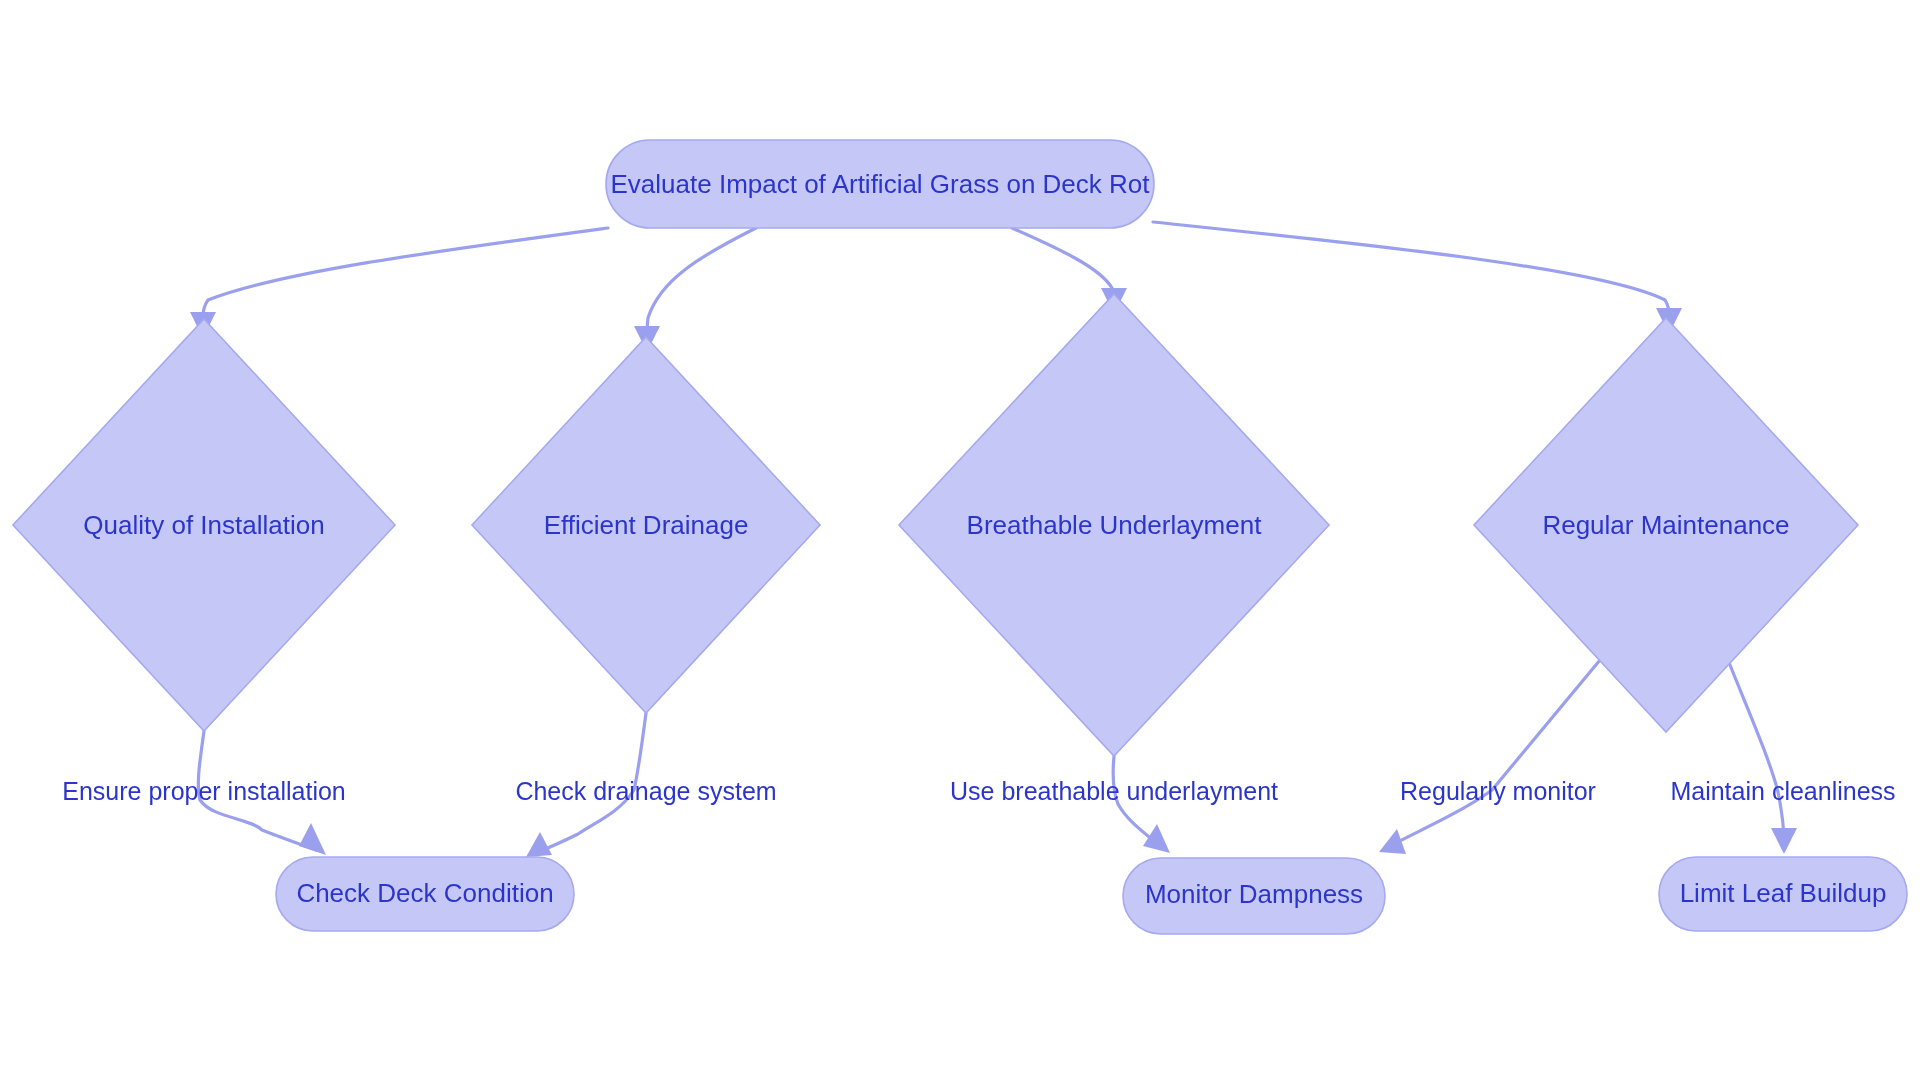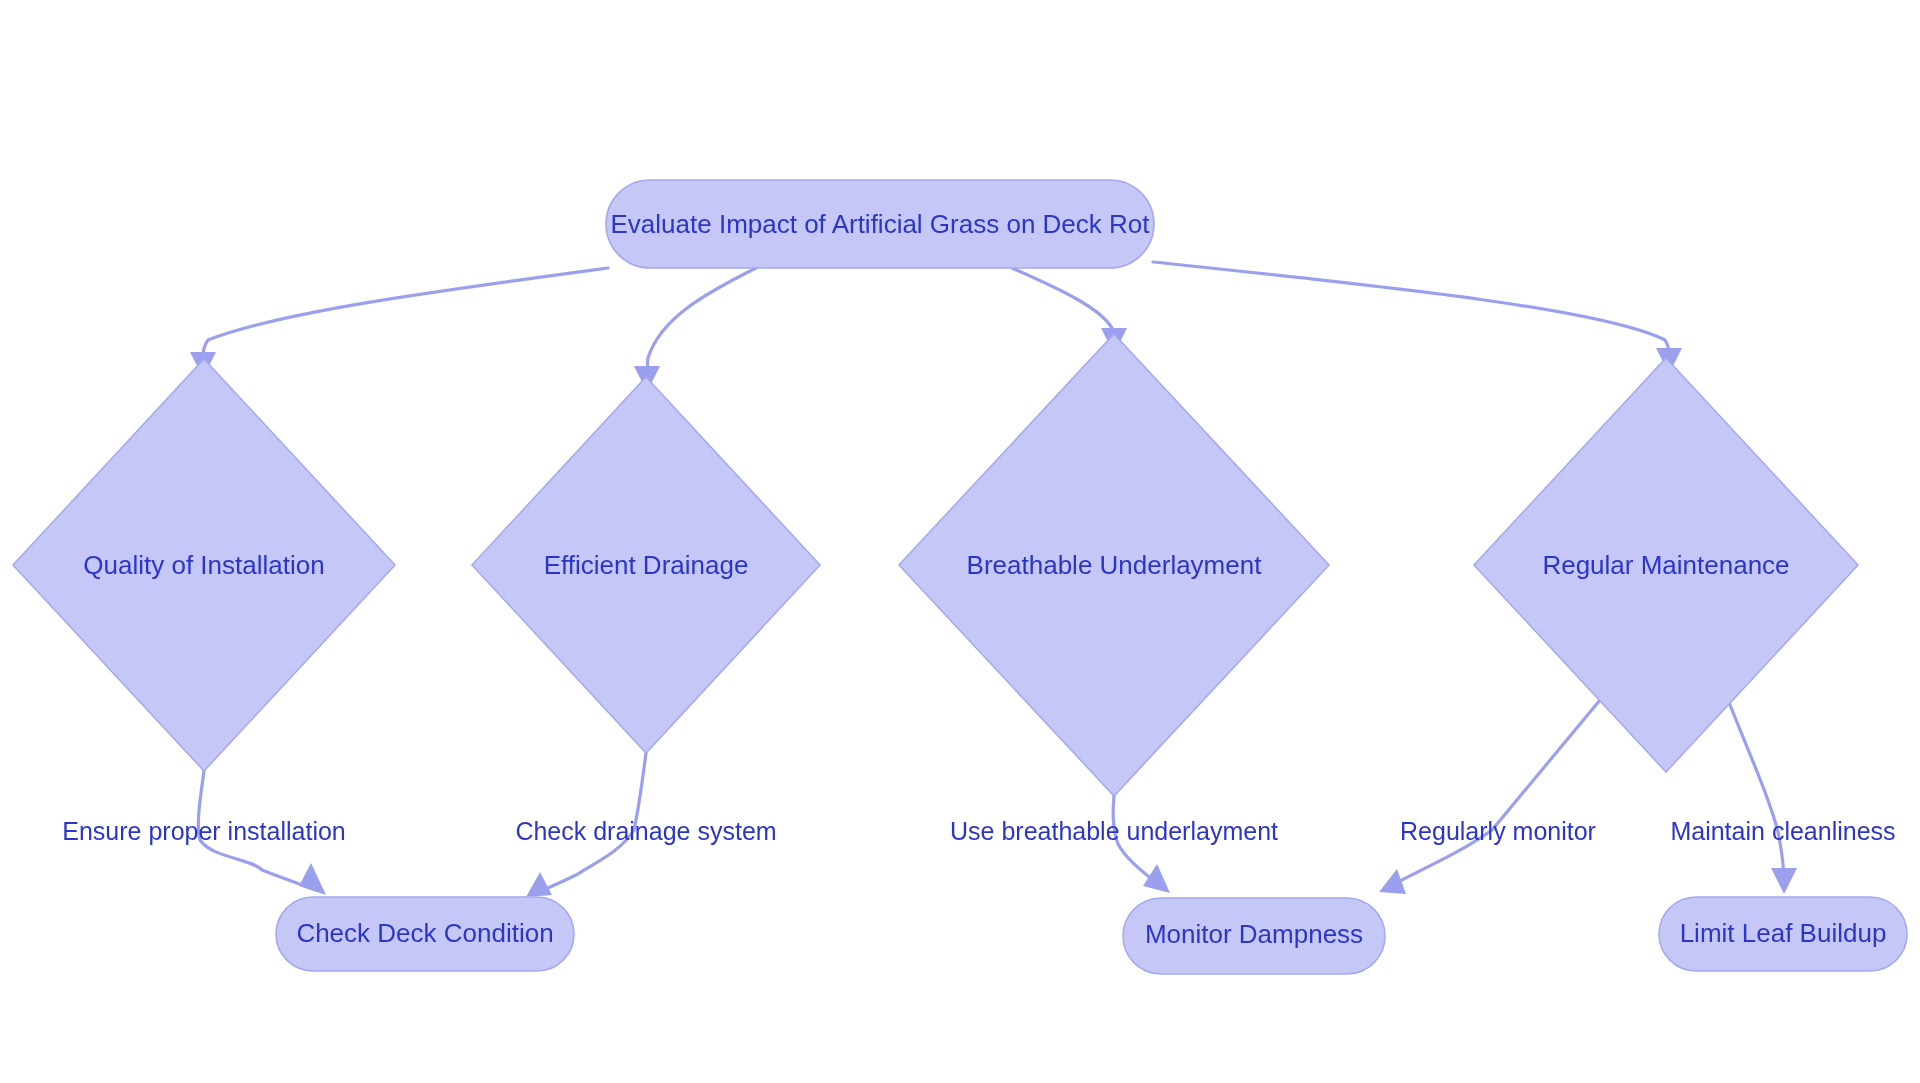--- a/index.html
+++ b/index.html
@@ -11,21 +11,20 @@
     width: 1920px;
     height: 1083px;
     overflow: hidden;
     font-family: "Liberation Sans", sans-serif;
   }
   #flowchart-root {
     position: relative;
     width: 1920px;
     height: 878px;
     background: #ffffff;
-    margin-top: 40px;
   }
   #flow-svg {
     position: absolute;
     top: 0;
     left: 0;
     width: 1920px;
     height: 1083px;
     display: block;
   }
   .node-shape {

